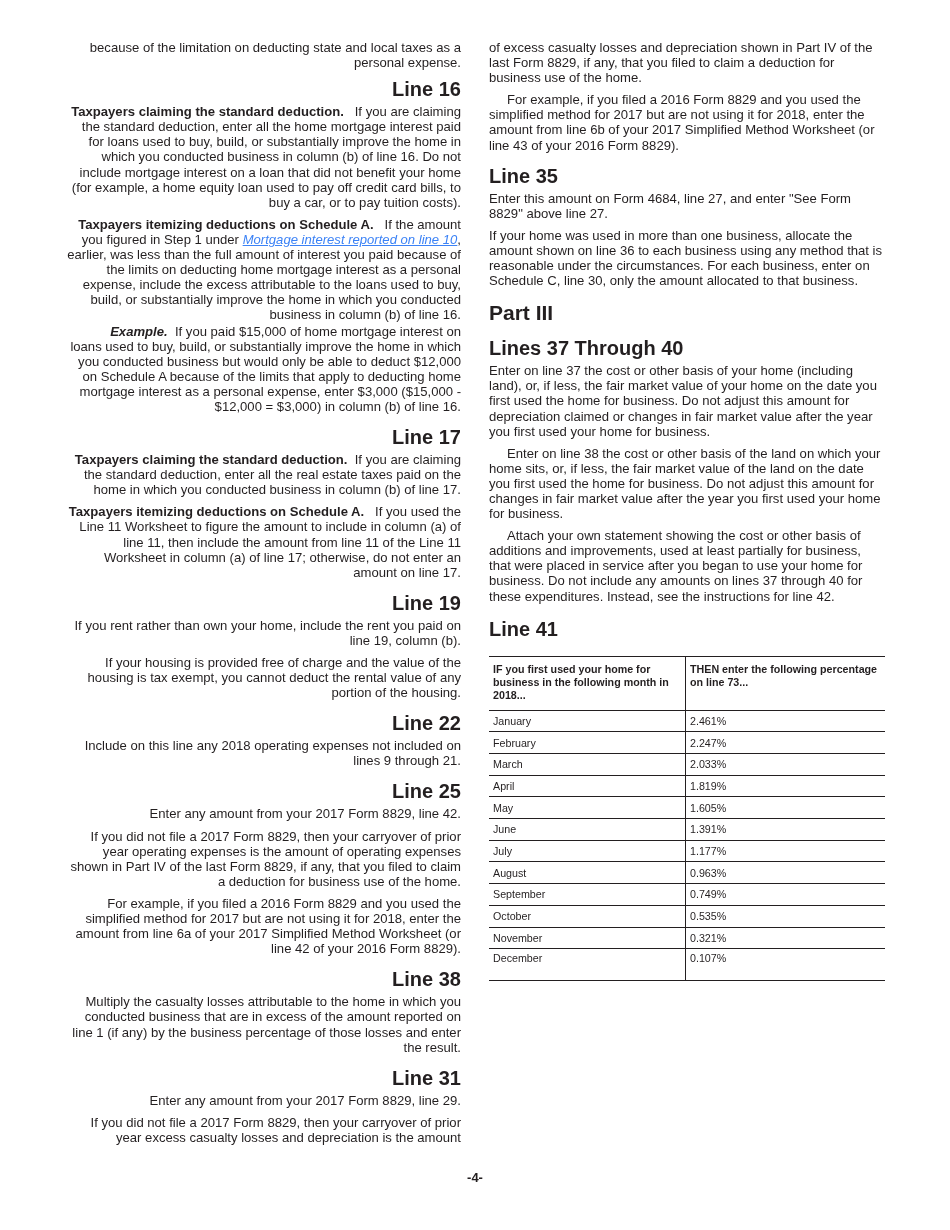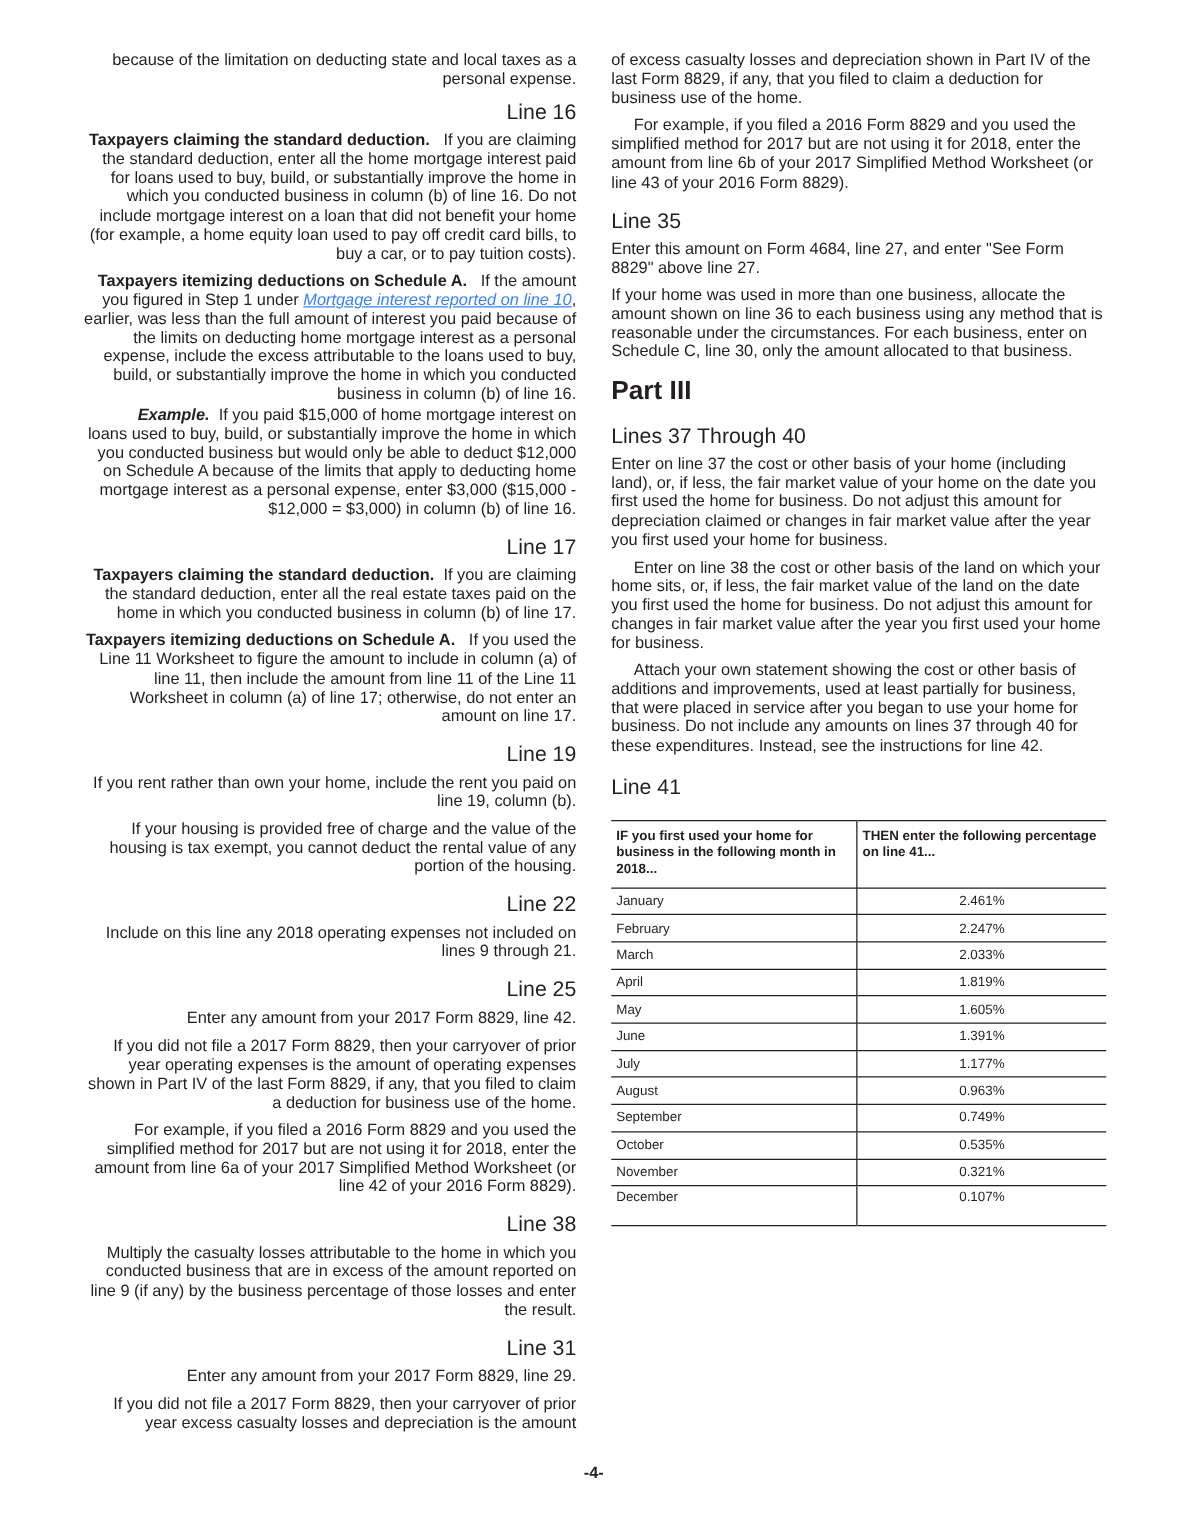--- a/index.html
+++ b/index.html
@@ -7,40 +7,40 @@
       width: 950px; height: 1230px; position: relative; overflow: hidden;
       font-family: "Liberation Sans", sans-serif; color: #231f20;
     }
     .col { position: absolute; top: 40px; width: 396px; }
     .col-left { left: 65px; text-align: right; }
     .col-right { left: 489px; }
     p { margin: 0; font-size: 13.1px; line-height: 15.1px; }
     p + p { margin-top: 7px; }
     p.indent { text-indent: 18px; }
     p.tight { margin-top: 1px; }
-    h3 { margin: 14px 0 5px 0; font-size: 17px; line-height: 19px; font-weight: normal; }
+    h3 { margin: 14px 0 5px 0; font-size: 20px; line-height: 19px; font-weight: bold; }
     h2 { margin: 12px 0 5px 0; font-size: 21px; line-height: 25px; font-weight: bold; }
     h3.first { margin-top: 10px; }
     .lead { font-weight: bold; }
     .ex { font-weight: bold; font-style: italic; }
     a.xref { color: #3b82f6; font-style: italic; text-decoration: underline; }
     table.pct {
       margin-top: 17px; width: 396px; border-collapse: collapse;
       border-top: 1.5px solid #231f20; border-bottom: 1.5px solid #231f20;
       font-size: 10.7px;
     }
     table.pct th {
       text-align: left; font-weight: bold; vertical-align: top;
       padding: 6px 4px 8px 4px; line-height: 13px;
       border-bottom: 1.5px solid #231f20;
     }
     table.pct th:first-child { width: 188px; border-right: 1px solid #231f20; }
     table.pct td { padding: 0 4px; height: 20.7px; border-bottom: 1px solid #231f20; vertical-align: middle; }
     table.pct td.m { border-right: 1px solid #231f20; }
-    table.pct td.v { text-align: center; }
+    table.pct td.v { text-align: left; }
     table.pct tr.last td { border-bottom: none; height: 28px; vertical-align: top; padding-top: 3px; }
     .page-num {
       position: absolute; top: 1170px; left: 0; width: 950px; text-align: center;
       font-weight: bold; font-size: 13px;
     }
   </style>
 </head>
 <body>
 
 <div class="col col-left">
@@ -61,21 +61,21 @@
 
   <h3>Line 22</h3>
   <p>Include on this line any 2018 operating expenses not included on lines 9 through 21.</p>
 
   <h3>Line 25</h3>
   <p>Enter any amount from your 2017 Form 8829, line 42.</p>
   <p class="indent">If you did not file a 2017 Form 8829, then your carryover of prior year operating expenses is the amount of operating expenses shown in Part IV of the last Form 8829, if any, that you filed to claim a deduction for business use of the home.</p>
   <p class="indent">For example, if you filed a 2016 Form 8829 and you used the simplified method for 2017 but are not using it for 2018, enter the amount from line 6a of your 2017 Simplified Method Worksheet (or line 42 of your 2016 Form 8829).</p>
 
   <h3>Line 38</h3>
-  <p>Multiply the casualty losses attributable to the home in which you conducted business that are in excess of the amount reported on line 9 (if any) by the business percentage of those losses and enter the result.</p>
+  <p>Multiply the casualty losses attributable to the home in which you conducted business that are in excess of the amount reported on line 1 (if any) by the business percentage of those losses and enter the result.</p>
 
   <h3>Line 31</h3>
   <p>Enter any amount from your 2017 Form 8829, line 29.</p>
   <p class="indent">If you did not file a 2017 Form 8829, then your carryover of prior year excess casualty losses and depreciation is the amount</p>
 </div>
 
 <div class="col col-right">
   <p>of excess casualty losses and depreciation shown in Part IV of the last Form 8829, if any, that you filed to claim a deduction for business use of the home.</p>
   <p class="indent">For example, if you filed a 2016 Form 8829 and you used the simplified method for 2017 but are not using it for 2018, enter the amount from line 6b of your 2017 Simplified Method Worksheet (or line 43 of your 2016 Form 8829).</p>
 
@@ -90,21 +90,21 @@
   <p>Enter on line 37 the cost or other basis of your home (including land), or, if less, the fair market value of your home on the date you first used the home for business. Do not adjust this amount for depreciation claimed or changes in fair market value after the year you first used your home for business.</p>
   <p class="indent">Enter on line 38 the cost or other basis of the land on which your home sits, or, if less, the fair market value of the land on the date you first used the home for business. Do not adjust this amount for changes in fair market value after the year you first used your home for business.</p>
   <p class="indent">Attach your own statement showing the cost or other basis of additions and improvements, used at least partially for business, that were placed in service after you began to use your home for business. Do not include any amounts on lines 37 through 40 for these expenditures. Instead, see the instructions for line 42.</p>
 
   <h3 style="margin-top:16px;">Line 41</h3>
 
   <table class="pct">
     <thead>
       <tr>
         <th>IF you first used your home for business in the following month in 2018...</th>
-        <th>THEN enter the following percentage on line 41...</th>
+        <th>THEN enter the following percentage on line 73...</th>
       </tr>
     </thead>
     <tbody id="pct-body">
         <tr>
           <td class="m">January</td>
           <td class="v">2.461%</td>
         </tr>
         <tr>
           <td class="m">February</td>
           <td class="v">2.247%</td>

